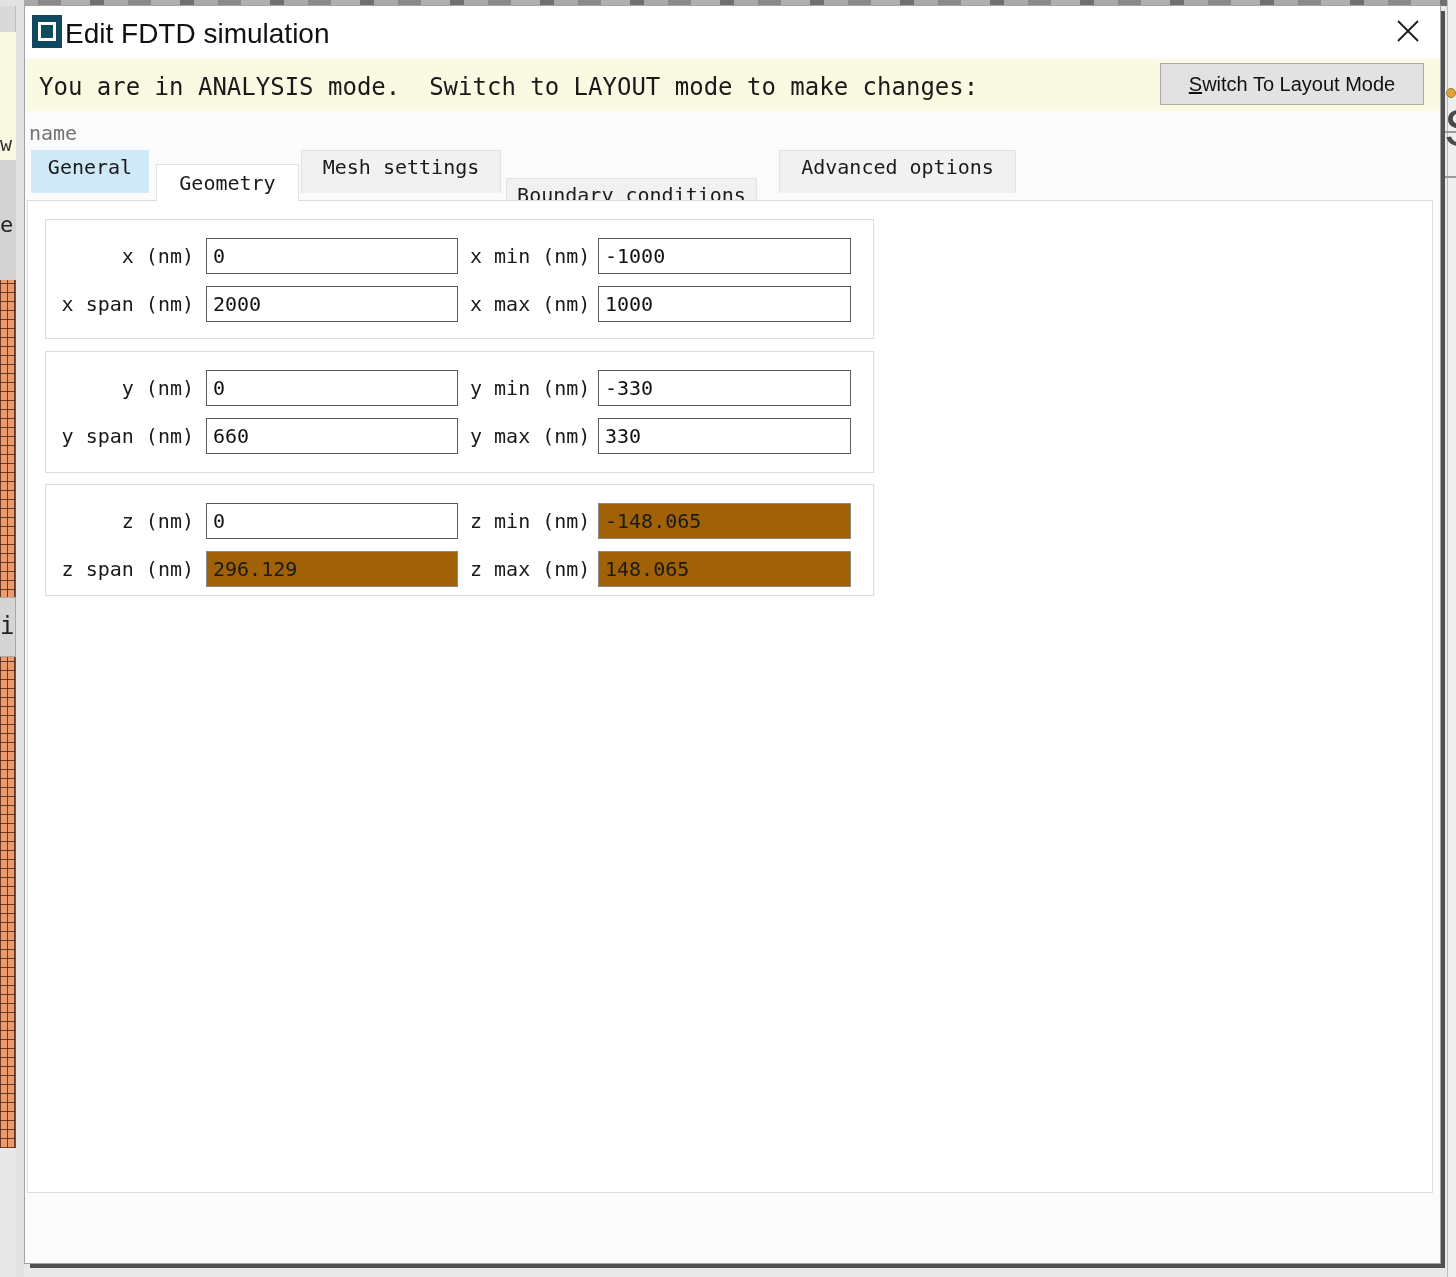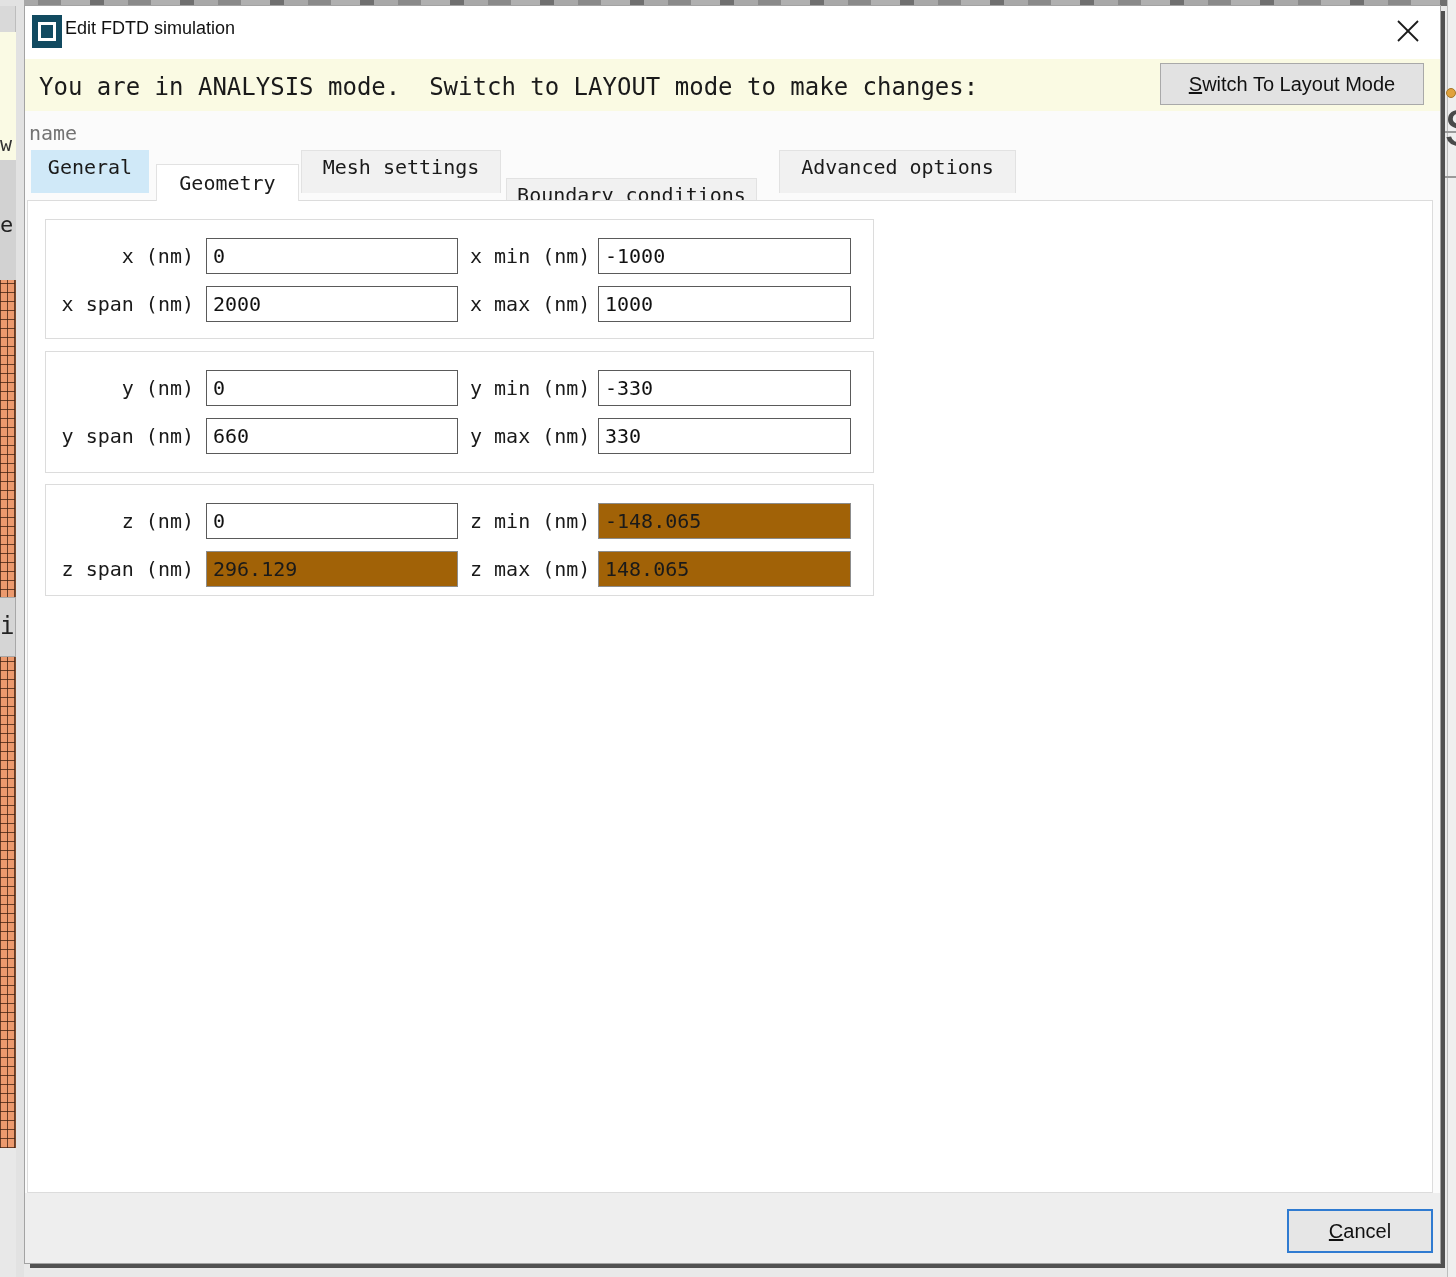--- a/index.html
+++ b/index.html
@@ -32,21 +32,21 @@
   .rs-line2 { position:absolute; left:1443px; top:176px; width:13px; height:2px; background:#9a9a9a; }
 
   
   .dialog { position:absolute; left:24px; top:5px; width:1417px; height:1259px; background:#fbfbfb;
             border:1px solid #a3a3a3; box-shadow:5px 5px 0 -1px #515151; }
 
   .titlebar { position:absolute; left:0; top:0; width:100%; height:53px; background:#ffffff; }
   .app-icon { position:absolute; left:7px; top:9px; width:30px; height:33px; background:#114a60; }
   .app-icon .inner { position:absolute; left:6px; top:7px; right:6px; bottom:7px; border:3px solid #ffffff; }
   .title-text { position:absolute; left:40px; top:12px; font-family:"Liberation Sans", sans-serif;
-                font-size:18px; color:#111; }
+                font-size:28px; color:#111; }
   .close-btn { position:absolute; left:1366px; top:8px; width:34px; height:34px; cursor:pointer; }
 
   .banner { position:absolute; left:0; top:53px; width:100%; height:52px; background:#fafae3; }
   .banner-msg { position:absolute; left:14px; top:14px; font-size:24px; color:#1a1a1a; white-space:pre; }
   .switch-btn { position:absolute; left:1135px; top:4px; width:264px; height:42px; background:#e2e2e2;
                 border:1px solid #a9a9a9; font-size:20px; color:#111; text-align:center; line-height:40px; cursor:pointer; }
 
   .name-label { position:absolute; left:4px; top:115px; font-size:20px; color:#737373; }
   .name-input { position:absolute; left:58px; top:112px; width:251px; height:35px; background:#f5f5f5;
                 border:1px solid #d9d9d9; color:#a6a6a6; font-family:"DejaVu Sans Mono", monospace;
@@ -157,17 +157,14 @@
     <div class="f-label">z (nm)</div>
     <input class="f-input" value="0" style="">
     <div class="f-label">z min (nm)</div>
     <input class="f-input disabled" readonly="" value="-148.065" style="">
     <div class="f-label">z span (nm)</div>
     <input class="f-input disabled" readonly="" value="296.129" style="">
     <div class="f-label">z max (nm)</div>
     <input class="f-input disabled" readonly="" value="148.065" style="">
   </div>
 
-  <div class="footer">
-    <button class="cancel-btn"><span class="mn">C</span><span>ancel</span></button>
-  </div>
 
 </div>
 
 </body></html>

